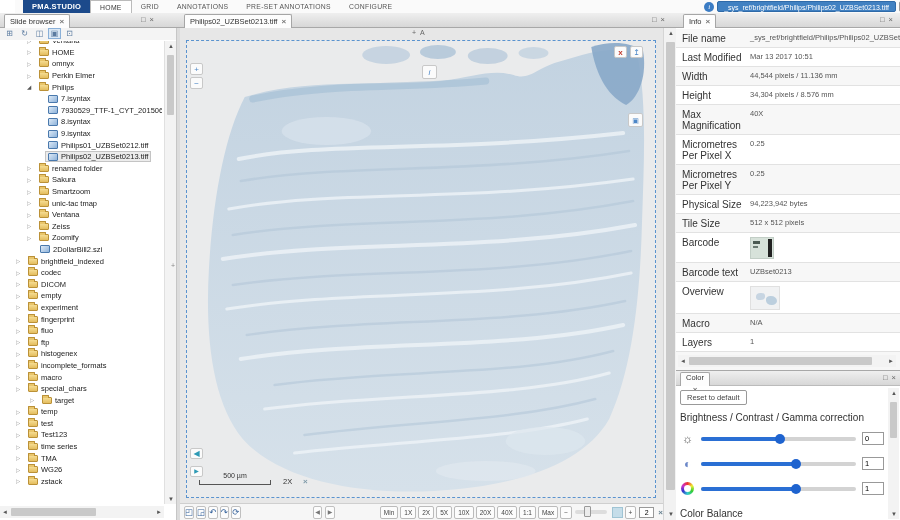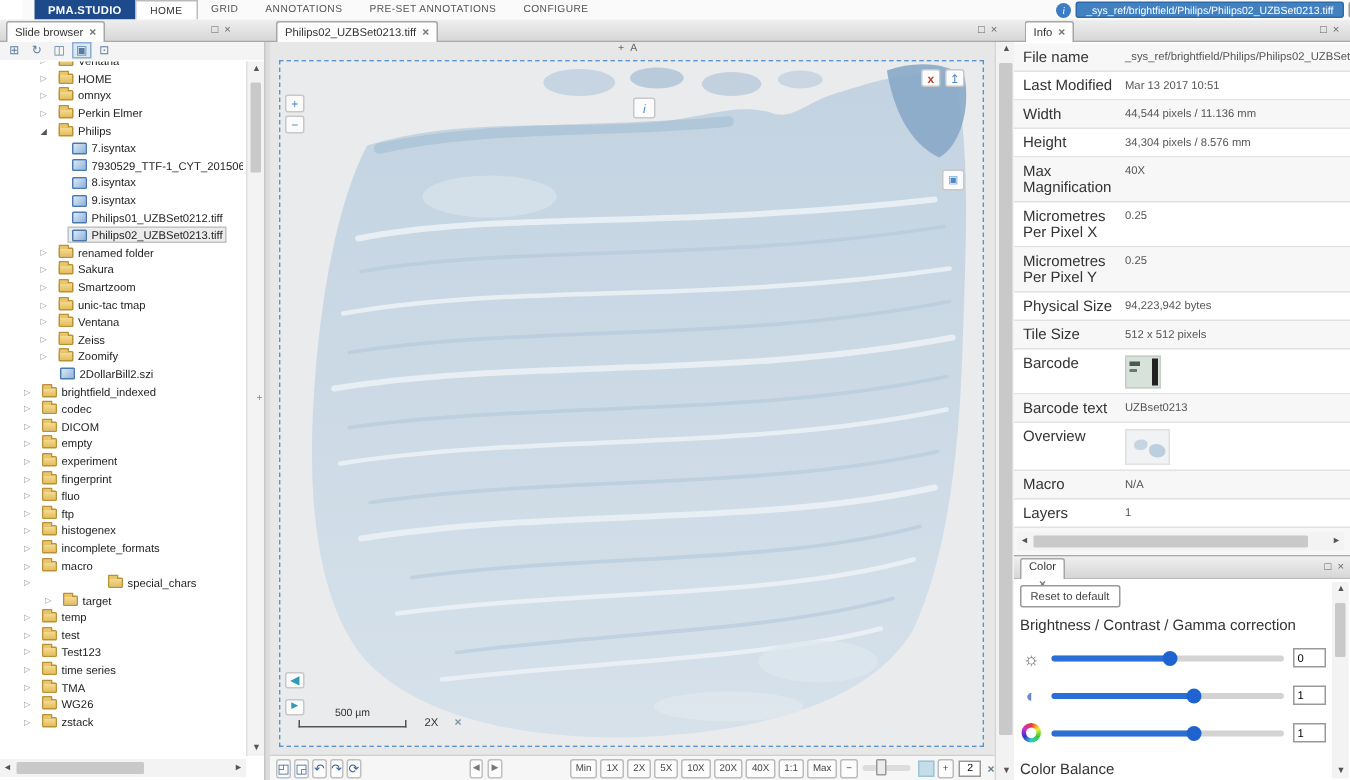--- a/index.html
+++ b/index.html
@@ -363,21 +363,21 @@
             <span class="tlabel">incomplete_formats</span>
           </span>
         </div>
         <div class="tree-row" style="padding-left: 16px;">
           <span class="arrow">▷</span>
           <span class="rowbox">
             <span class="fold-ic"></span>
             <span class="tlabel">macro</span>
           </span>
         </div>
-        <div class="tree-row" style="padding-left: 16px; gap: 44px;">
+        <div class="tree-row" style="padding-left: 16px;">
           <span class="arrow">▷</span>
           <span class="rowbox">
             <span class="fold-ic"></span>
             <span class="tlabel">special_chars</span>
           </span>
         </div>
         <div class="tree-row" style="padding-left: 30px; align-items: center;">
           <span class="arrow">▷</span>
           <span class="rowbox">
             <span class="fold-ic"></span>

